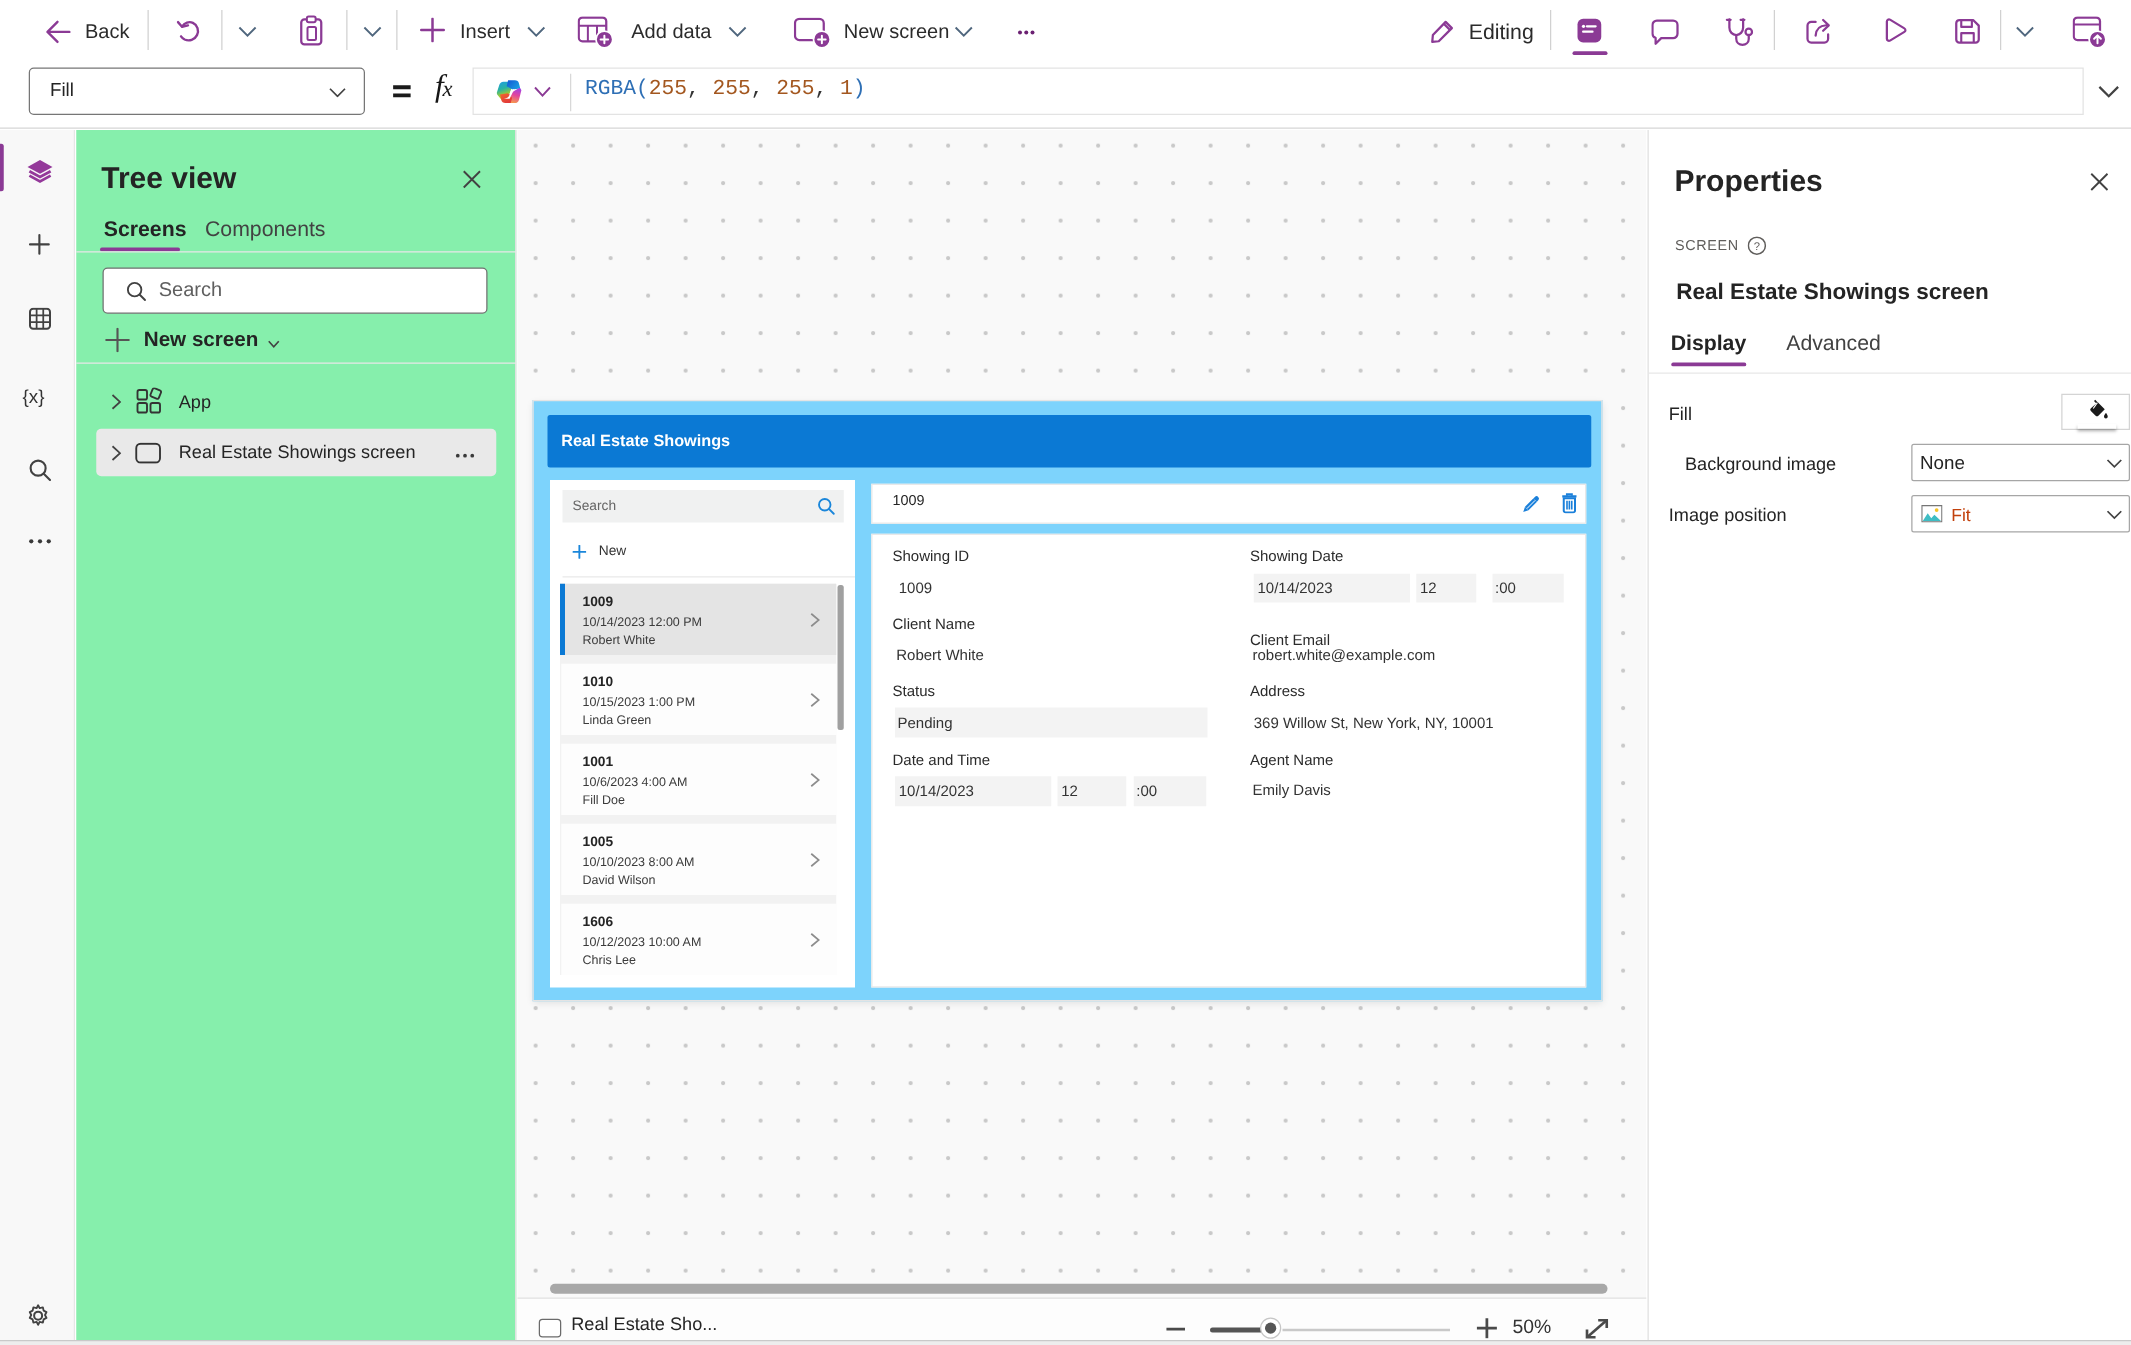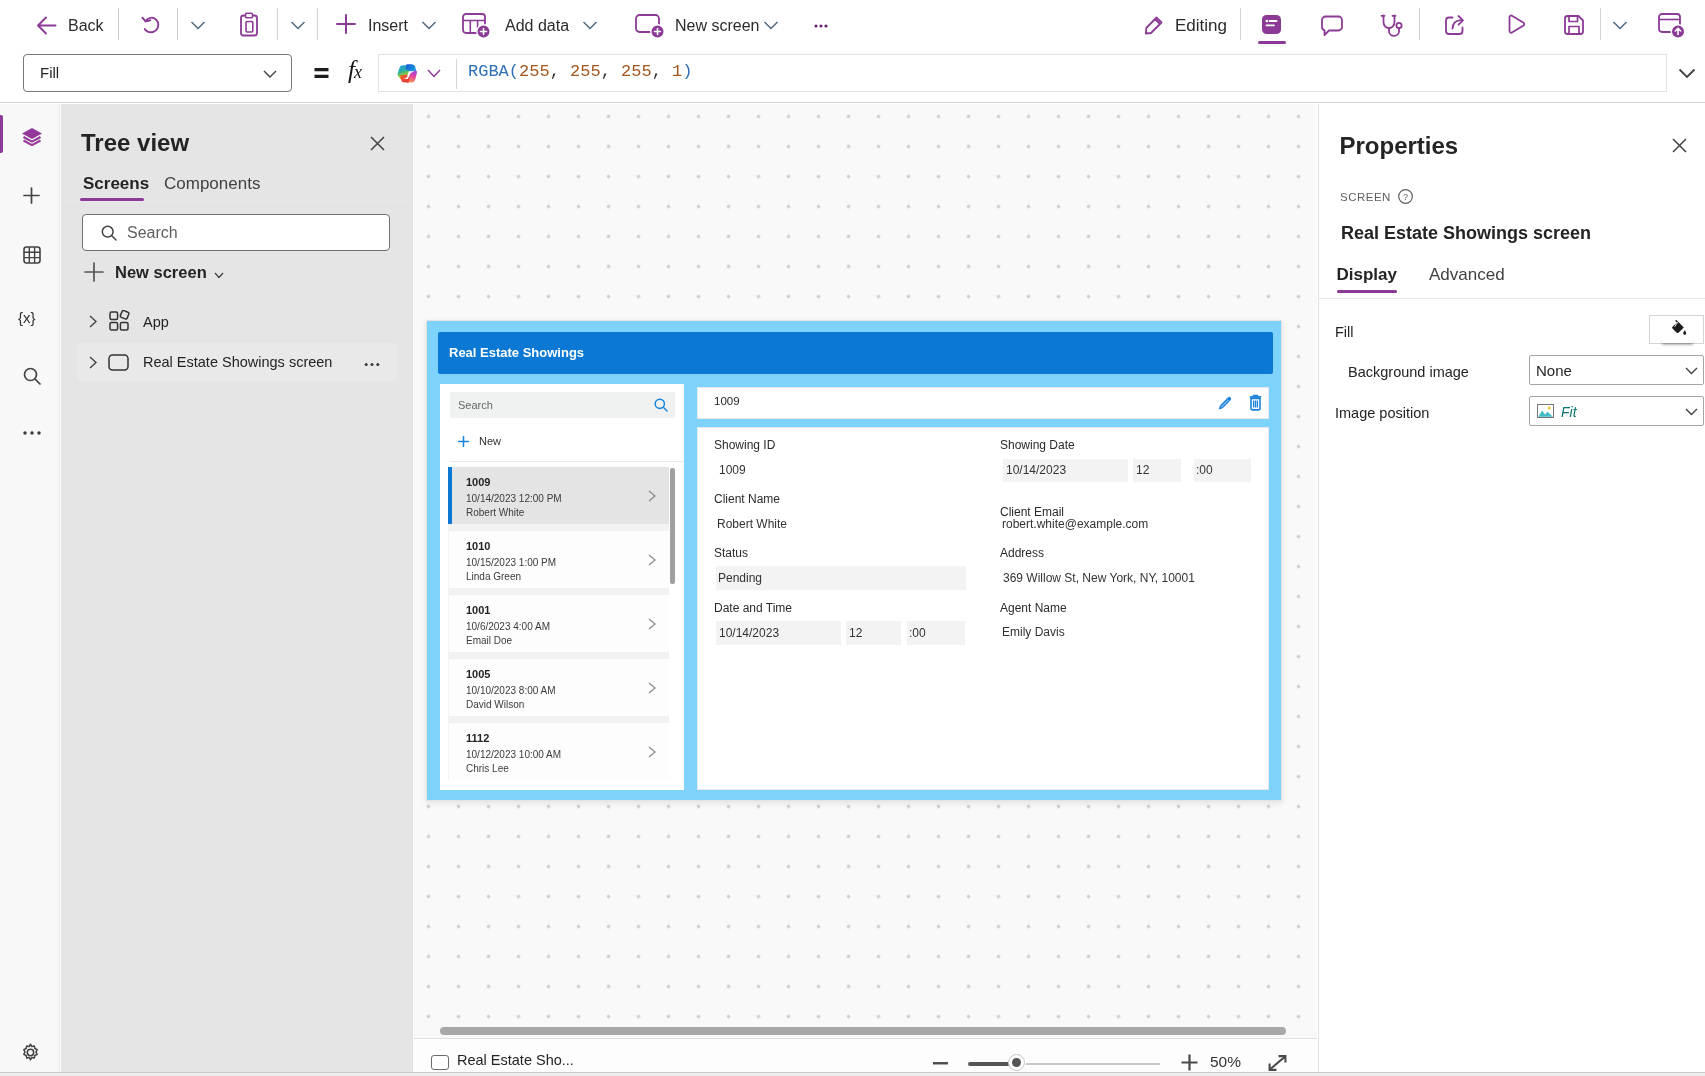--- a/index.html
+++ b/index.html
@@ -210,21 +210,21 @@
       <circle cx="10" cy="3" r="1.7" fill="#3a3a3a"></circle>
       <circle cx="17" cy="3" r="1.7" fill="#3a3a3a"></circle>
     </svg>
 
   <svg class="abs" style="left:21px;top:939px" width="19" height="19" viewBox="0 0 19 19">
     <circle cx="9.5" cy="9.5" r="3.2" fill="none" stroke="#424242" stroke-width="1.6"></circle>
     <path d="M9.5 1.2 l1.2 2.3 2.6-.6 .6 2.6 2.3 1.2 -1.2 2.3 1.2 2.3 -2.3 1.2 -.6 2.6 -2.6-.6 -1.2 2.3 -1.2-2.3 -2.6.6 -.6-2.6 -2.3-1.2 1.2-2.3 -1.2-2.3 2.3-1.2 .6-2.6 2.6.6 Z" fill="none" stroke="#424242" stroke-width="1.5" stroke-linejoin="round"></path>
   </svg>
 </div>
 
-<div class="abs" style="left:61px;top:104px;width:352px;height:972px;background:#e5e5e5;border-right:1px solid #e0e0e0;">
+<div class="abs" style="left:61px;top:104px;width:352px;height:972px;background:#86efac;border-right:1px solid #e0e0e0;">
   <div class="abs" style="left:20px;top:25px;font-size:24px;font-weight:700;color:#242424;">Tree view</div>
   <svg class="abs" style="left:309px;top:32px" width="15" height="15" viewBox="0 0 15 15">
       <path d="M1 1 L14 14 M14 1 L1 14" stroke="#424242" stroke-width="1.5"></path>
     </svg>
   <div class="abs" style="left:22px;top:70px;font-size:17px;font-weight:700;color:#242424;">Screens</div>
   <div class="abs" style="left:103px;top:70px;font-size:17px;color:#424242;">Components</div>
   <div class="abs" style="left:19px;top:94px;width:64px;height:3px;background:#8b3a95;border-radius:2px;"></div>
   <div class="abs" style="left:0;top:97px;width:352px;height:1px;background:#e8e8e8;"></div>
 
   <div class="abs" style="left:21px;top:110px;width:308px;height:37px;border:1px solid #717171;border-radius:4px;background:#fff;">
@@ -312,37 +312,37 @@
         <div class="abs" style="left:17px;top:26px;font-size:10px;color:#3b3b3b;">10/15/2023 1:00 PM</div>
         <div class="abs" style="left:17px;top:40px;font-size:10px;color:#3b3b3b;">Linda Green</div>
         <svg class="abs" style="left:199px;top:23px" width="8" height="12" viewBox="0 0 8 12">
             <path d="M1 1 L7 6 L1 11" fill="none" stroke="#8d8d8d" stroke-width="1.4"></path>
           </svg>
       </div>
 
       <div class="abs" style="left:9px;top:210.5px;width:220px;height:57px;background:#fdfdfd;">
         <div class="abs" style="left:17px;top:9px;font-size:11px;font-weight:600;color:#242424;">1001</div>
         <div class="abs" style="left:17px;top:26px;font-size:10px;color:#3b3b3b;">10/6/2023 4:00 AM</div>
-        <div class="abs" style="left:17px;top:40px;font-size:10px;color:#3b3b3b;">Email Doe</div>
+        <div class="abs" style="left:17px;top:40px;font-size:10px;color:#3b3b3b;">Fill Doe</div>
         <svg class="abs" style="left:199px;top:23px" width="8" height="12" viewBox="0 0 8 12">
             <path d="M1 1 L7 6 L1 11" fill="none" stroke="#8d8d8d" stroke-width="1.4"></path>
           </svg>
       </div>
 
       <div class="abs" style="left:9px;top:275px;width:220px;height:57px;background:#fdfdfd;">
         <div class="abs" style="left:17px;top:9px;font-size:11px;font-weight:600;color:#242424;">1005</div>
         <div class="abs" style="left:17px;top:26px;font-size:10px;color:#3b3b3b;">10/10/2023 8:00 AM</div>
         <div class="abs" style="left:17px;top:40px;font-size:10px;color:#3b3b3b;">David Wilson</div>
         <svg class="abs" style="left:199px;top:23px" width="8" height="12" viewBox="0 0 8 12">
             <path d="M1 1 L7 6 L1 11" fill="none" stroke="#8d8d8d" stroke-width="1.4"></path>
           </svg>
       </div>
 
       <div class="abs" style="left:9px;top:339px;width:220px;height:57px;background:#fdfdfd;">
-        <div class="abs" style="left:17px;top:9px;font-size:11px;font-weight:600;color:#242424;">1112</div>
+        <div class="abs" style="left:17px;top:9px;font-size:11px;font-weight:600;color:#242424;">1606</div>
         <div class="abs" style="left:17px;top:26px;font-size:10px;color:#3b3b3b;">10/12/2023 10:00 AM</div>
         <div class="abs" style="left:17px;top:40px;font-size:10px;color:#3b3b3b;">Chris Lee</div>
         <svg class="abs" style="left:199px;top:23px" width="8" height="12" viewBox="0 0 8 12">
             <path d="M1 1 L7 6 L1 11" fill="none" stroke="#8d8d8d" stroke-width="1.4"></path>
           </svg>
       </div>
     </div>
 
     <div class="abs" style="left:270px;top:66px;width:572px;height:32px;background:#fff;border:1px solid #e8e8e8;">
       <div class="abs" style="left:16px;top:7px;font-size:11.5px;color:#252525;">1009</div>
@@ -456,20 +456,20 @@
       </svg>
   </div>
 
   <div class="abs" style="left:16px;top:301px;font-size:14.5px;color:#242424;">Image position</div>
   <div class="abs" style="left:210px;top:292px;width:175px;height:30px;border:1px solid #a6a6a6;border-radius:2px;background:#fff;">
     <svg class="abs" style="left:7px;top:7px" width="17" height="14" viewBox="0 0 17 14">
       <rect x="0.5" y="0.5" width="16" height="13" fill="#fff" stroke="#757575" stroke-width="1"></rect>
       <path d="M1.2 12.8 L5.2 6.5 L8 10.5 L10.5 7.8 L15.8 12.8 Z" fill="#3fbdc4"></path>
       <circle cx="12.3" cy="4" r="1.5" fill="#f7c325"></circle>
     </svg>
-    <div class="abs" style="left:31px;top:7px;font-size:14px;color:#0f766e;font-style:italic;">Fit</div>
+    <div class="abs" style="left:31px;top:7px;font-size:14px;color:#c2410c;">Fit</div>
     <svg class="abs" style="left:155px;top:11px" width="13" height="8" viewBox="0 0 13 8">
         <path d="M1 1 L6.5 6.5 L12 1" fill="none" stroke="#424242" stroke-width="1.4"></path>
       </svg>
   </div>
 </div>
 
 <div class="abs" style="left:0;top:1072px;width:1705px;height:4px;background:#ededed;border-top:1px solid #c9c9c9;"></div>
 
 </body></html>

